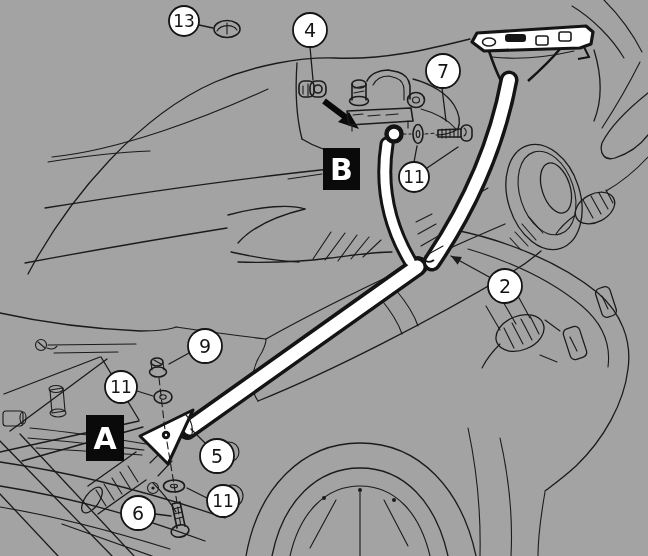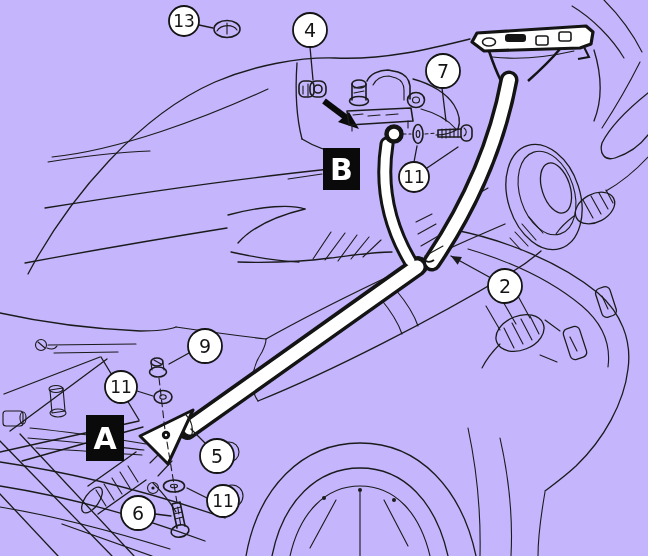--- a/index.html
+++ b/index.html
@@ -1,16 +1,16 @@
 <!DOCTYPE html>
 <html><head>
 <meta charset="utf-8">
 <style>
   html,body{margin:0;padding:0;background:#ffffff;width:648px;height:556px;overflow:hidden;}
-  #stage{position:relative;width:648px;height:556px;background:#c4b5fd;font-family:"DejaVu Sans",sans-serif;}
+  #stage{position:relative;width:648px;height:556px;background:#a3a3a3;font-family:"DejaVu Sans",sans-serif;}
   svg{display:block;}
   .ln{fill:none;stroke:#1b1b1b;stroke-width:1.3;stroke-linecap:round;stroke-linejoin:round;}
   .thin{stroke-width:1.1;}
   .rackblk{fill:none;stroke:#141414;stroke-linecap:round;}
   .rackwht{fill:none;stroke:#ffffff;stroke-linecap:round;}
   .part{fill:none;stroke:#1b1b1b;stroke-width:1.6;stroke-linecap:round;stroke-linejoin:round;}
   .callout-circle{fill:#ffffff;stroke:#141414;stroke-width:1.8;}
   .callout-text{fill:#141414;font-family:"DejaVu Sans",sans-serif;}
   .leader{fill:none;stroke:#1b1b1b;stroke-width:1.3;stroke-linecap:round;}
   .marker-box{fill:#0a0a0a;}

